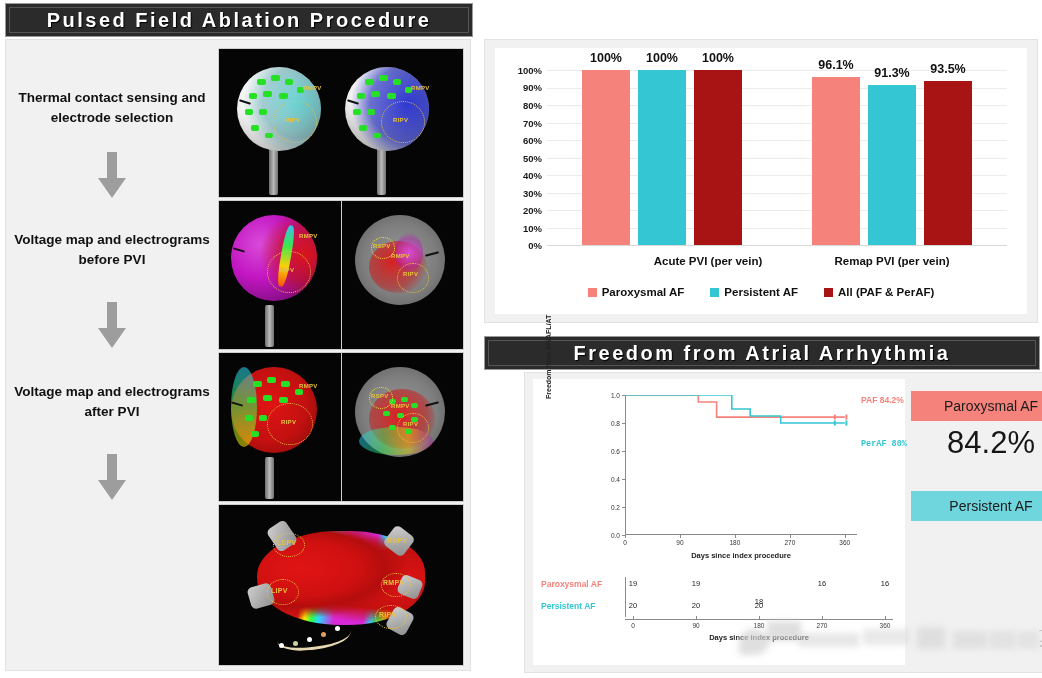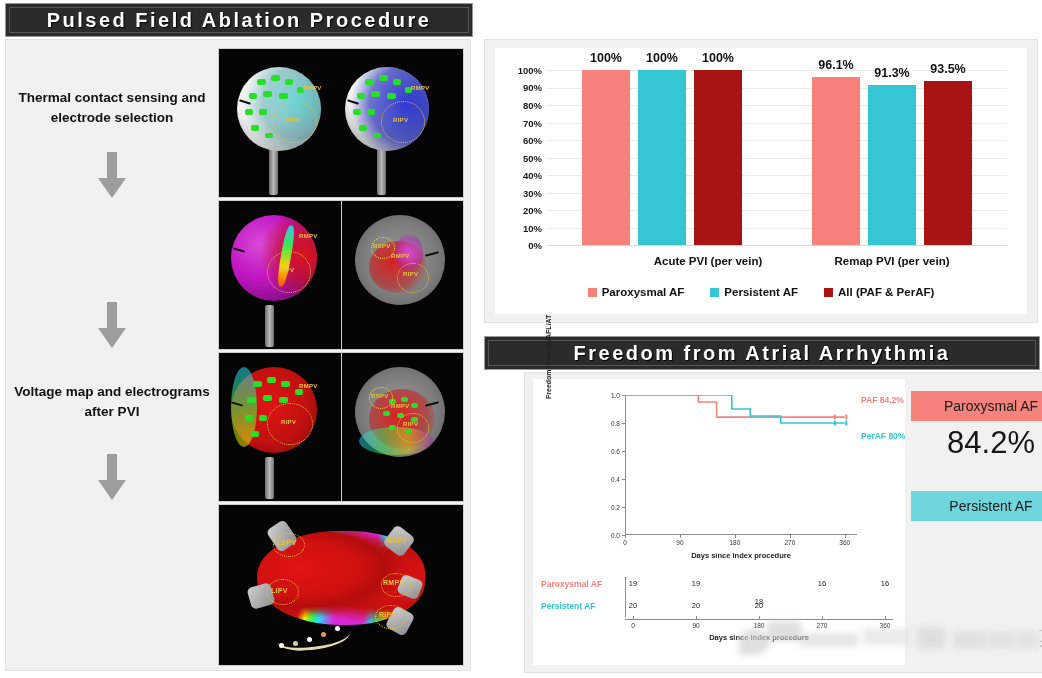--- a/index.html
+++ b/index.html
@@ -200,20 +200,21 @@
       <span class="hdr-txt">Pulsed Field Ablation Procedure</span>
     </div>
     <div class="left-body">
 
       <div class="steps-col">
         <div class="step" style="top:48px;">Thermal contact sensing and electrode selection</div>
         <div class="arrow" style="top:112px;">
           <div class="shaft"></div>
             <div class="head"></div>
         </div>
+        <div class="step" style="top:190px;">Voltage map and electrograms before PVI</div>
         <div class="arrow" style="top:262px;">
           <div class="shaft"></div>
             <div class="head"></div>
         </div>
         <div class="step" style="top:342px;">Voltage map and electrograms after PVI</div>
         <div class="arrow" style="top:414px;">
           <div class="shaft"></div>
             <div class="head"></div>
         </div>
       </div>
@@ -447,21 +448,21 @@
               <div class="km-xtickmark" style="left: 219.789px;"></div>
               <svg width="232" height="140" style="position: absolute; left: 0px; top: 0px;">
                 <path d="M0.0 0.0 L73.3 0.0 L73.3 7.0 L91.6 7.0 L91.6 22.1 L164.8 22.1 L164.8 22.1 L219.8 22.1" fill="none" stroke="#F5837C" stroke-width="1.6"></path>
                 <rect x="208.8" y="19.6" width="2" height="5" fill="#F5837C"></rect>
                 <rect x="220.4" y="19.6" width="2" height="5" fill="#F5837C"></rect>
                 <path d="M0.0 0.0 L91.6 0.0 L91.6 0.0 L106.8 0.0 L106.8 14.0 L125.2 14.0 L125.2 21.0 L155.7 21.0 L155.7 28.0 L219.8 28.0" fill="none" stroke="#34C6D2" stroke-width="1.6"></path>
                 <rect x="208.8" y="25.5" width="2" height="5" fill="#34C6D2"></rect>
                 <rect x="220.4" y="25.5" width="2" height="5" fill="#34C6D2"></rect>
               </svg>
               <div class="km-ann" style="color: rgb(245, 131, 124); left: 236px; top: 0.12px;">PAF 84.2%</div>
-              <div class="km-ann" style="color: rgb(52, 198, 210); left: 236px; top: 36px;">PerAF 80%</div>
+              <div class="km-ann" style="color: rgb(52, 198, 210); left: 236px; top: 44px; font-family: Liberation Mono, monospace;">PerAF 80%</div>
             </div>
           <div class="km-xlabel">Days since index procedure</div>
           <div class="risk" id="risktable">
             <div class="risk-vline"></div>
             <div class="risk-hline"></div>
             <div class="risk-xlabel">Days since index procedure</div>
           <div class="risk-name" style="color: rgb(245, 131, 124); left: 0px; top: 4px;">Paroxysmal AF</div>
               <div class="risk-num" style="left: 92px; top: 4px;">19</div>
               <div class="risk-num" style="left: 155px; top: 4px;">19</div>
               <div class="risk-num" style="left: 218px; top: 22px; text-align: center;">18</div>

